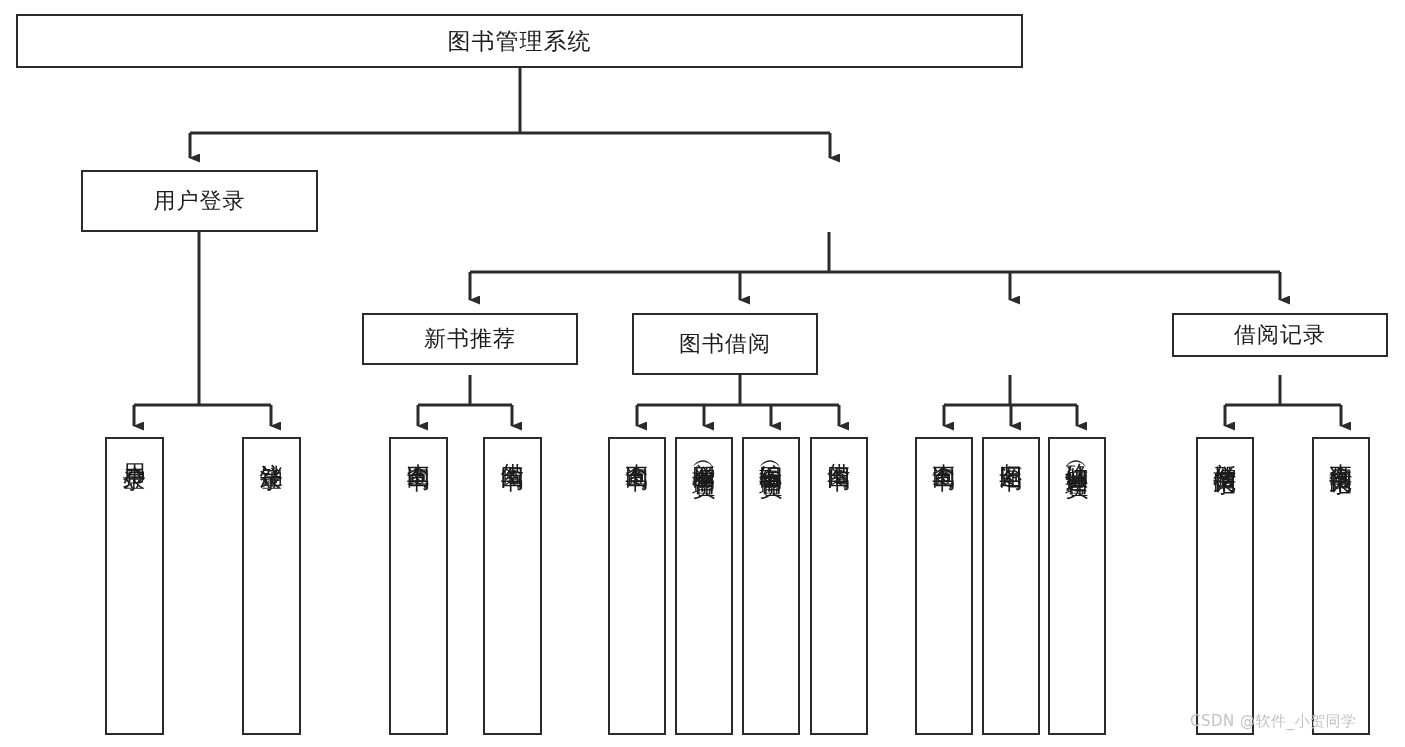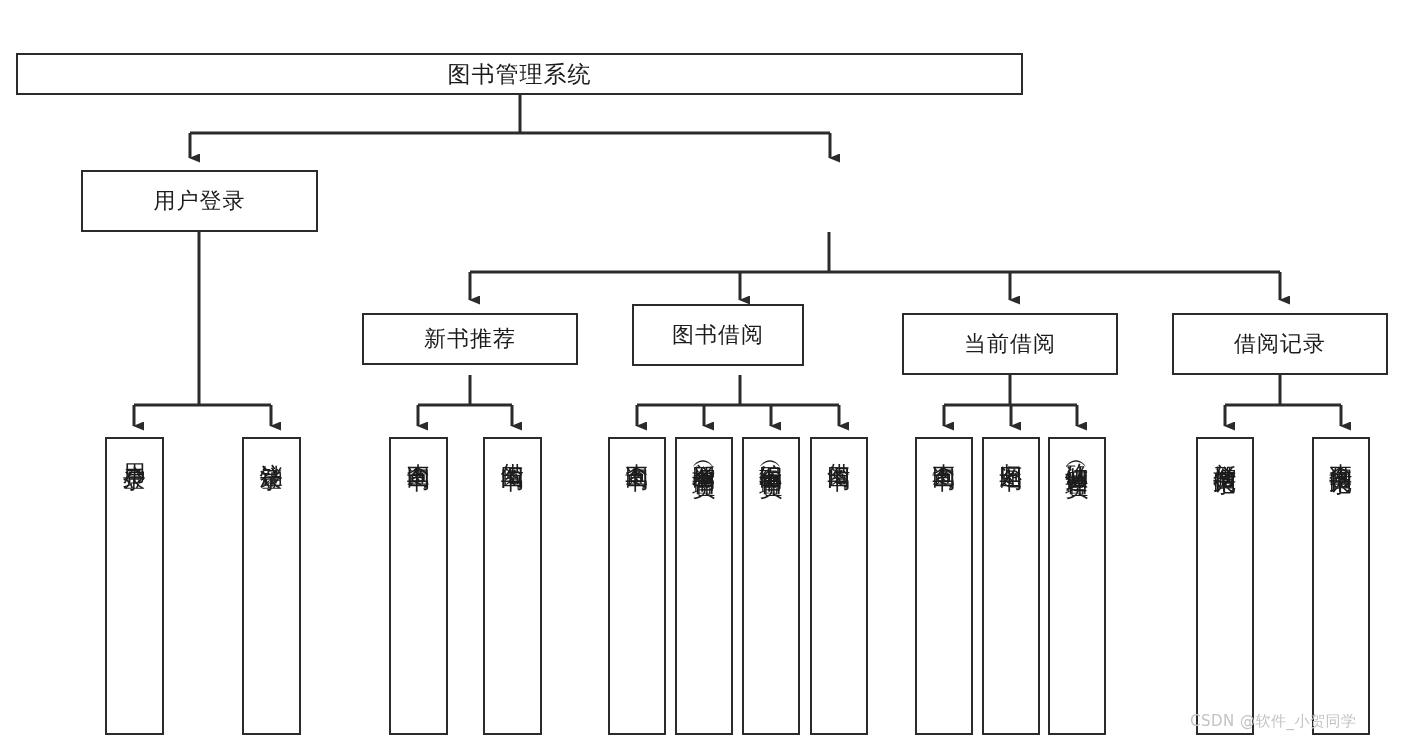--- a/index.html
+++ b/index.html
@@ -112,38 +112,35 @@
       <line x1="1011" y1="405" x2="1011" y2="426" marker-end="url(#arw)"></line>
       <line x1="1077" y1="405" x2="1077" y2="426" marker-end="url(#arw)"></line>
 
       <line x1="1280" y1="375" x2="1280" y2="405"></line>
       <line x1="1225" y1="405" x2="1341" y2="405"></line>
       <line x1="1225" y1="405" x2="1225" y2="426" marker-end="url(#arw)"></line>
       <line x1="1341" y1="405" x2="1341" y2="426" marker-end="url(#arw)"></line>
     </g>
   </svg>
 
-  <div class="node root" style="left:16px;top:14px;width:1007px;height:42px;margin-top:39px;">
+  <div class="node root" style="left:16px;top:14px;width:1007px;height:54px;">
     <span class="label">图书管理系统</span>
   </div>
 
   <div class="node branch" style="left:81px;top:170px;width:237px;height:62px;">
     <span class="label">用户登录</span>
   </div>
 
   <div class="node branch" style="left:362px;top:313px;width:216px;height:52px;">
     <span class="label">新书推荐</span>
   </div>
-  <div class="node branch" style="left:632px;top:304px;width:172px;height:62px;">
+  <div class="node branch" style="left:632px;top:313px;width:186px;height:62px;">
     <span class="label">图书借阅</span>
   </div>
-  <div class="node branch" style="left:902px;top:313px;width:216px;height:62px;">
-    <span class="label">当前借阅</span>
-  </div>
-  <div class="node branch" style="left:1172px;top:313px;width:216px;height:62px;">
+  <div class="node branch" style="left:1172px;top:313px;width:216px;height:44px;">
     <span class="label">借阅记录</span>
   </div>
 
   <div class="node leaf" style="left:105px;top:437px;width:59px;height:298px;">
     <span class="label">用户登录</span>
   </div>
   <div class="node leaf" style="left:242px;top:437px;width:59px;height:298px;">
     <span class="label">注销登录</span>
   </div>
 

